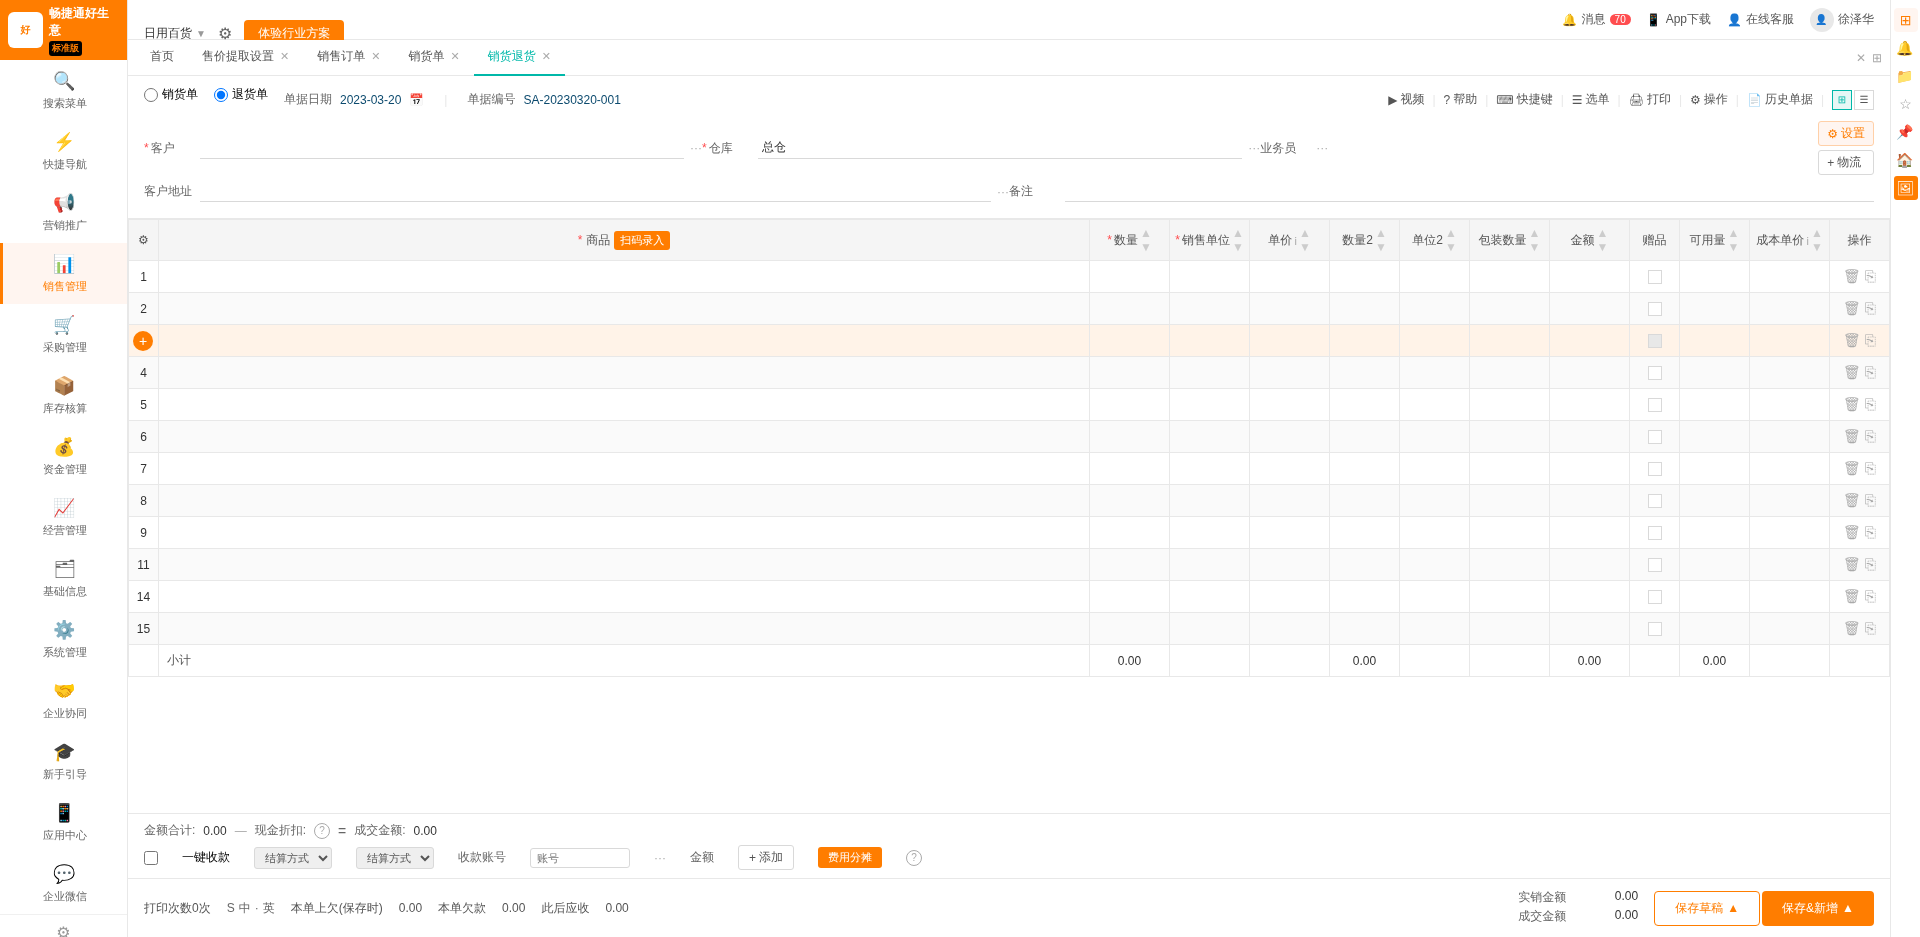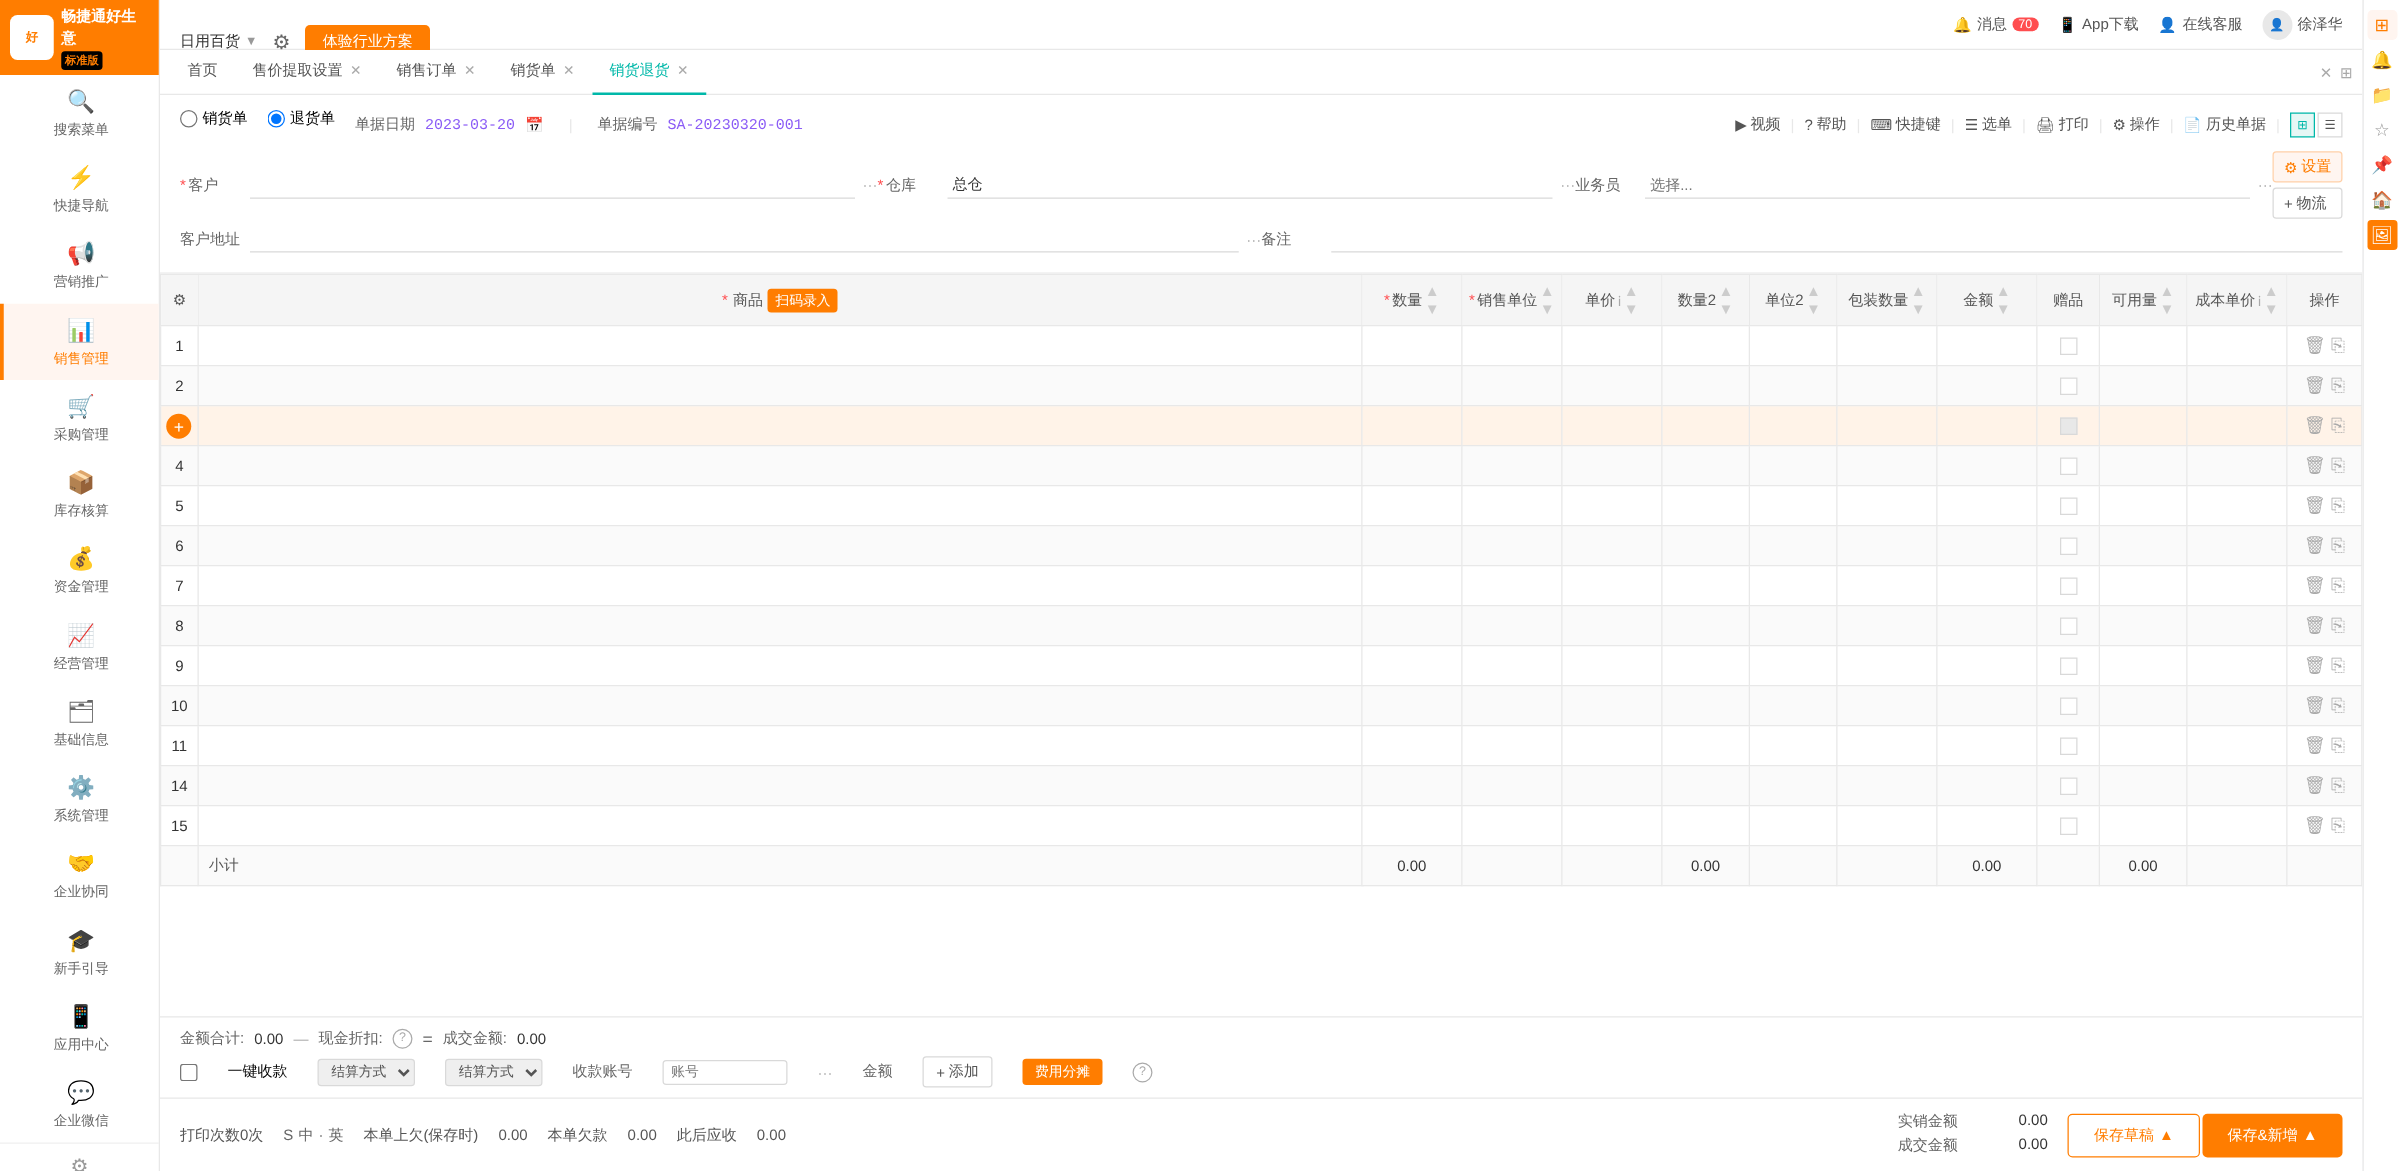--- a/index.html
+++ b/index.html
@@ -45,21 +45,21 @@
     .tab .close-icon { color: #aaa; font-size: 11px; }
     .tab-actions { margin-left: auto; display: flex; gap: 6px; color: #aaa; font-size: 14px; }
     
     
     .form-area { background: #fff; padding: 10px 16px; border-bottom: 1px solid #e8e8e8; }
     .form-radio-row { display: flex; align-items: center; gap: 16px; margin-bottom: 10px; }
     .radio-item { display: flex; align-items: center; gap: 4px; cursor: pointer; }
     .radio-input { width: 14px; height: 14px; }
     .form-meta { display: flex; align-items: center; gap: 8px; font-size: 12px; color: #333; }
     .form-meta-label { color: #666; }
-    .form-meta-value { color: #8b5cf6; font-weight: 500; font-family: Liberation Mono, monospace; }
+    .form-meta-value { color: #0c4a6e; font-weight: 500; }
     .form-actions-right { margin-left: auto; display: flex; gap: 8px; align-items: center; color: #555; font-size: 12px; }
     .form-action-btn { display: flex; align-items: center; gap: 3px; cursor: pointer; color: #555; }
     
     .form-fields { display: flex; gap: 0; flex-wrap: wrap; align-items: center; }
     .form-field { display: flex; align-items: center; gap: 6px; flex: 1; min-width: 300px; padding: 6px 0; }
     .form-field-label { color: #666; white-space: nowrap; min-width: 50px; }
     .form-field-label.required::before { content: '*'; color: #ff4d4f; margin-right: 2px; }
     .form-field-input { flex: 1; border: none; border-bottom: 1px solid #d9d9d9; padding: 3px 4px; color: #333; outline: none; }
     .form-field-dots { color: #aaa; cursor: pointer; }
     .form-btn-small { border: 1px solid #d9d9d9; background: #fff; padding: 3px 8px; border-radius: 3px; cursor: pointer; color: #555; font-size: 11px; display: flex; align-items: center; gap: 3px; }
@@ -365,21 +365,20 @@
             <input class="form-field-input" type="text" style="">
             <span class="form-field-dots">···</span>
           </div>
           <div class="form-field">
             <span class="form-field-label required">仓库</span>
             <input class="form-field-input" type="text" value="总仓" style="">
             <span class="form-field-dots">···</span>
           </div>
           <div class="form-field">
             <span class="form-field-label">业务员</span>
-            <input class="form-field-input" type="text" placeholder="选择..." style="">
             <span class="form-field-dots">···</span>
           </div>
           <div style="display:flex;flex-direction:column;gap:4px;margin-left:auto;">
             <button class="form-btn-small orange">
               <span>⚙</span>
               <span>设置</span>
             </button>
             <button class="form-btn-small">
               <span>+</span>
               <span>物流</span>
@@ -706,44 +705,20 @@
                   <td></td>
                   <td>
                     <div class="action-btns">
                       <span class="action-icon">🗑</span>
                       <span class="action-icon">⎘</span>
                     </div>
                   </td>
                 </tr>
               <tr>
                   <td class="row-num-col">9</td>
-                  <td colspan="2"></td>
-                  <td></td>
-                  <td></td>
-                  <td></td>
-                  <td></td>
-                  <td></td>
-                  <td></td>
-                  <td></td>
-                  <td>
-                    <div class="checkbox-cell">
-                      <span class="custom-checkbox"></span>
-                    </div>
-                  </td>
-                  <td></td>
-                  <td></td>
-                  <td>
-                    <div class="action-btns">
-                      <span class="action-icon">🗑</span>
-                      <span class="action-icon">⎘</span>
-                    </div>
-                  </td>
-                </tr>
-              <tr>
-                  <td class="row-num-col">10</td>
                   <td colspan="2"></td>
                   <td></td>
                   <td></td>
                   <td></td>
                   <td></td>
                   <td></td>
                   <td></td>
                   <td></td>
                   <td>
                     <div class="checkbox-cell">

